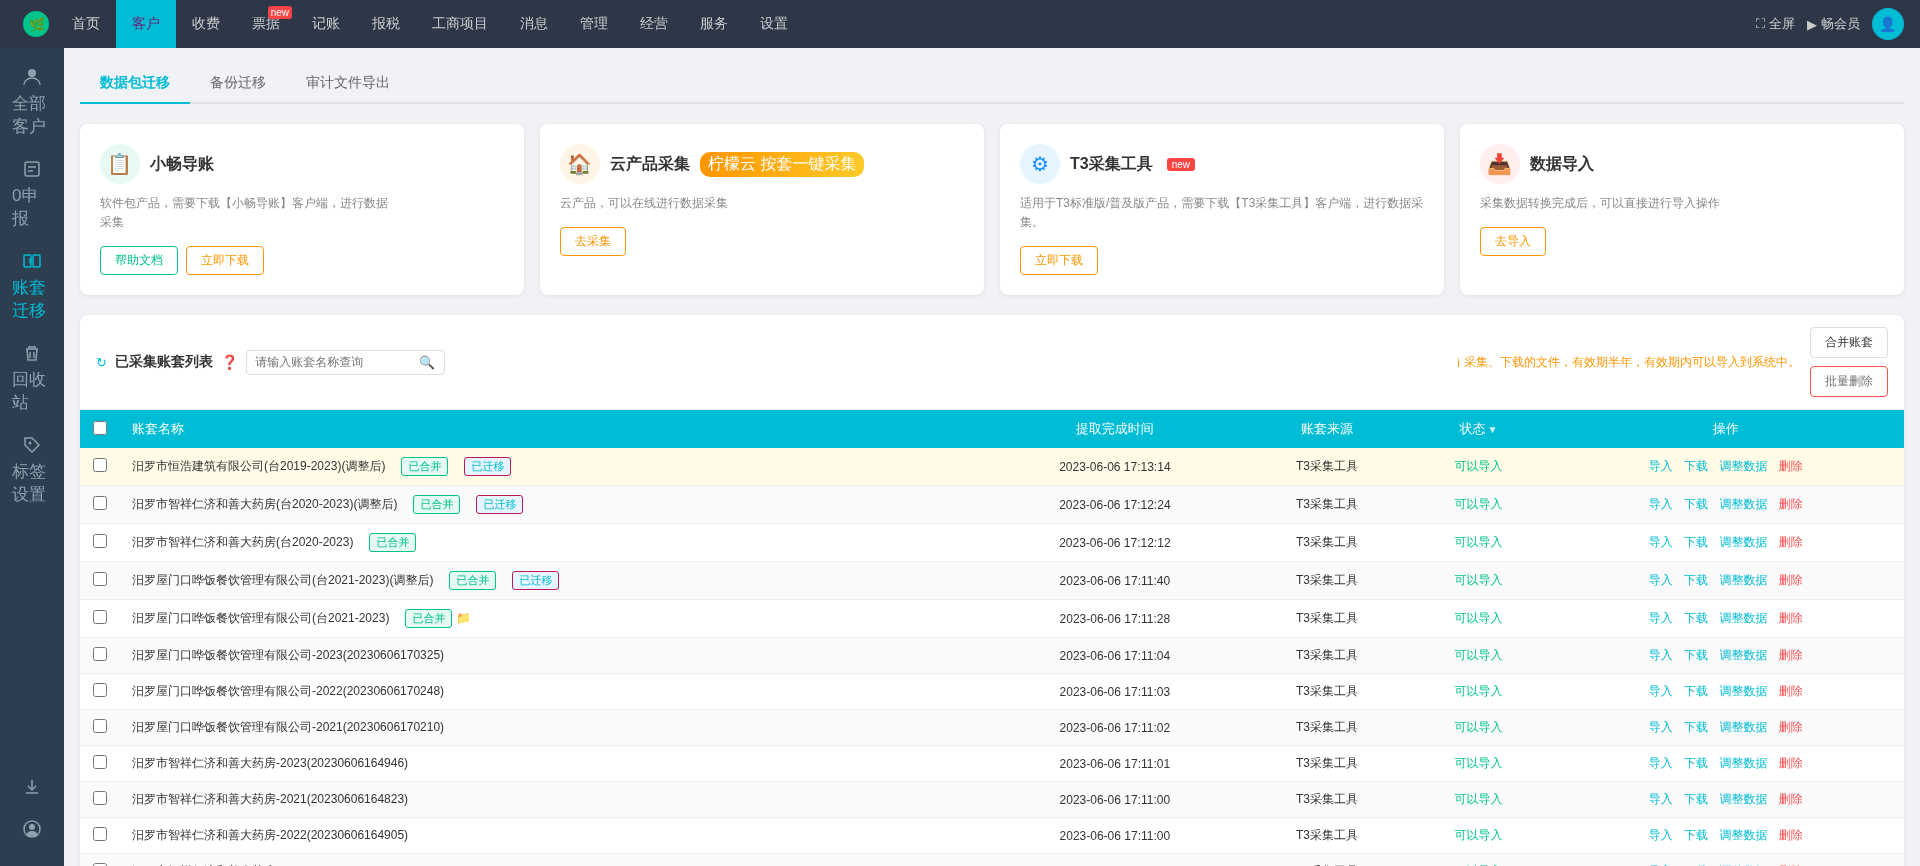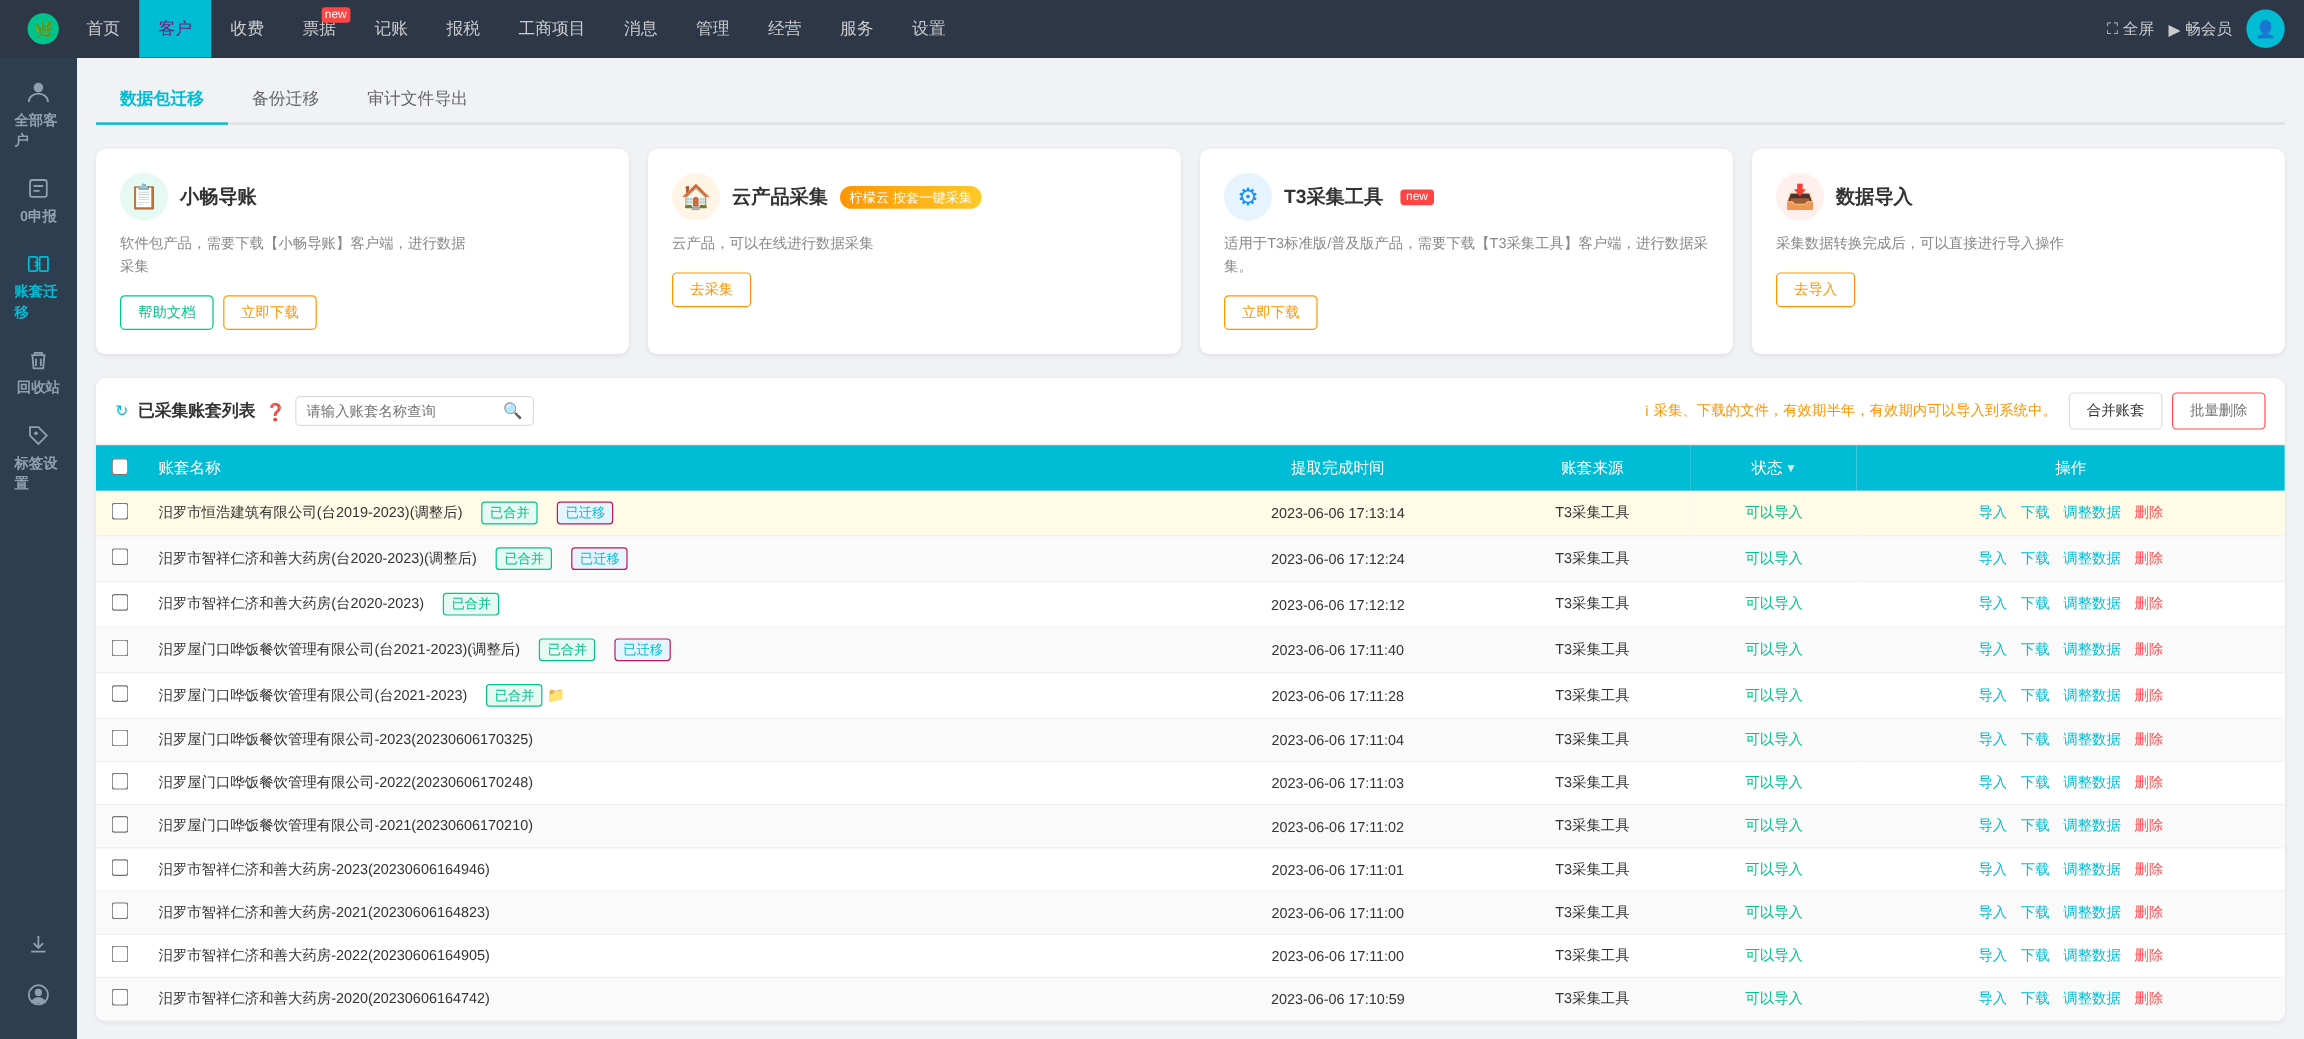--- a/index.html
+++ b/index.html
@@ -29,21 +29,21 @@
     .avatar { width: 32px; height: 32px; border-radius: 50%; background: #00bcd4; display: flex; align-items: center; justify-content: center; color: #fff; font-size: 14px; cursor: pointer; }
 
     
     .sidebar {
       position: fixed; top: 48px; left: 0; bottom: 0; width: 64px;
       background: #2d3e50; display: flex; flex-direction: column; align-items: center;
       padding-top: 8px; z-index: 50;
     }
     .sidebar-item {
       width: 100%; display: flex; flex-direction: column; align-items: center;
-      padding: 10px 12px; cursor: pointer; color: #8ea0b0; font-size: 12px; gap: 4px; font-weight: bold;
+      padding: 10px 12px; cursor: pointer; color: #8ea0b0; font-size: 17px; gap: 4px;
     }
     .sidebar-item.active { color: #00bcd4; }
     .sidebar-icon { width: 22px; height: 22px; display: flex; align-items: center; justify-content: center; }
     .sidebar-bottom { margin-top: auto; padding-bottom: 16px; }
 
     
     .main-content {
       margin-top: 48px; margin-left: 64px;
       padding: 16px; min-height: calc(100vh - 48px);
       background: #f0f2f5;
@@ -74,41 +74,41 @@
     .card-badge { background: #ff4444; color: #fff; font-size: 10px; padding: 1px 5px; border-radius: 3px; margin-left: 4px; }
     .card-desc { font-size: 12px; color: #888; line-height: 1.6; }
     .card-actions { display: flex; gap: 8px; margin-top: 4px; }
     .btn-outline {
       border: 1px solid #ff9500; color: #ff9500; background: #fff;
       padding: 5px 14px; border-radius: 4px; cursor: pointer; font-size: 12px;
     }
     .btn-outline.green { border-color: #00c48c; color: #00c48c; }
     .promo-tag {
       background: linear-gradient(90deg, #ff9500, #ffca28);
-      color: #fff; font-size: 11px; padding: 2px 8px; border-radius: 10px;
+      color: #fff; font-size: 16px; padding: 2px 8px; border-radius: 10px;
     }
 
     
     .table-section { background: #fff; border-radius: 8px; padding: 0; overflow: hidden; box-shadow: 0 1px 4px rgba(0,0,0,0.08); }
     .table-toolbar {
       display: flex; align-items: center; gap: 10px; padding: 12px 16px;
       border-bottom: 1px solid #f0f0f0;
     }
     .table-toolbar-left { display: flex; align-items: center; gap: 8px; flex: 1; }
     .refresh-icon { color: #00bcd4; cursor: pointer; }
     .section-title { font-size: 14px; font-weight: bold; color: #333; }
     .help-icon { color: #999; cursor: pointer; font-size: 14px; }
     .search-box {
       display: flex; align-items: center; border: 1px solid #ddd; border-radius: 4px;
       padding: 4px 8px; gap: 4px; background: #fff;
     }
     .search-box input { border: none; outline: none; font-size: 12px; width: 160px; }
     .search-btn { color: #999; cursor: pointer; }
     .tip-text { color: #ff9500; font-size: 12px; display: flex; align-items: center; gap: 4px; }
-    .table-toolbar-right { display: flex; gap: 8px; }
+    .table-toolbar-right { display: flex; gap: 8px; flex-direction: column; }
     .btn-default {
       background: #fff; color: #333; border: 1px solid #ddd;
       padding: 6px 14px; border-radius: 4px; cursor: pointer; font-size: 12px;
     }
     .btn-danger {
       background: #fff; color: #737373; border: 1px solid #ff4d4f;
       padding: 6px 14px; border-radius: 4px; cursor: pointer; font-size: 12px;
     }
 
     

